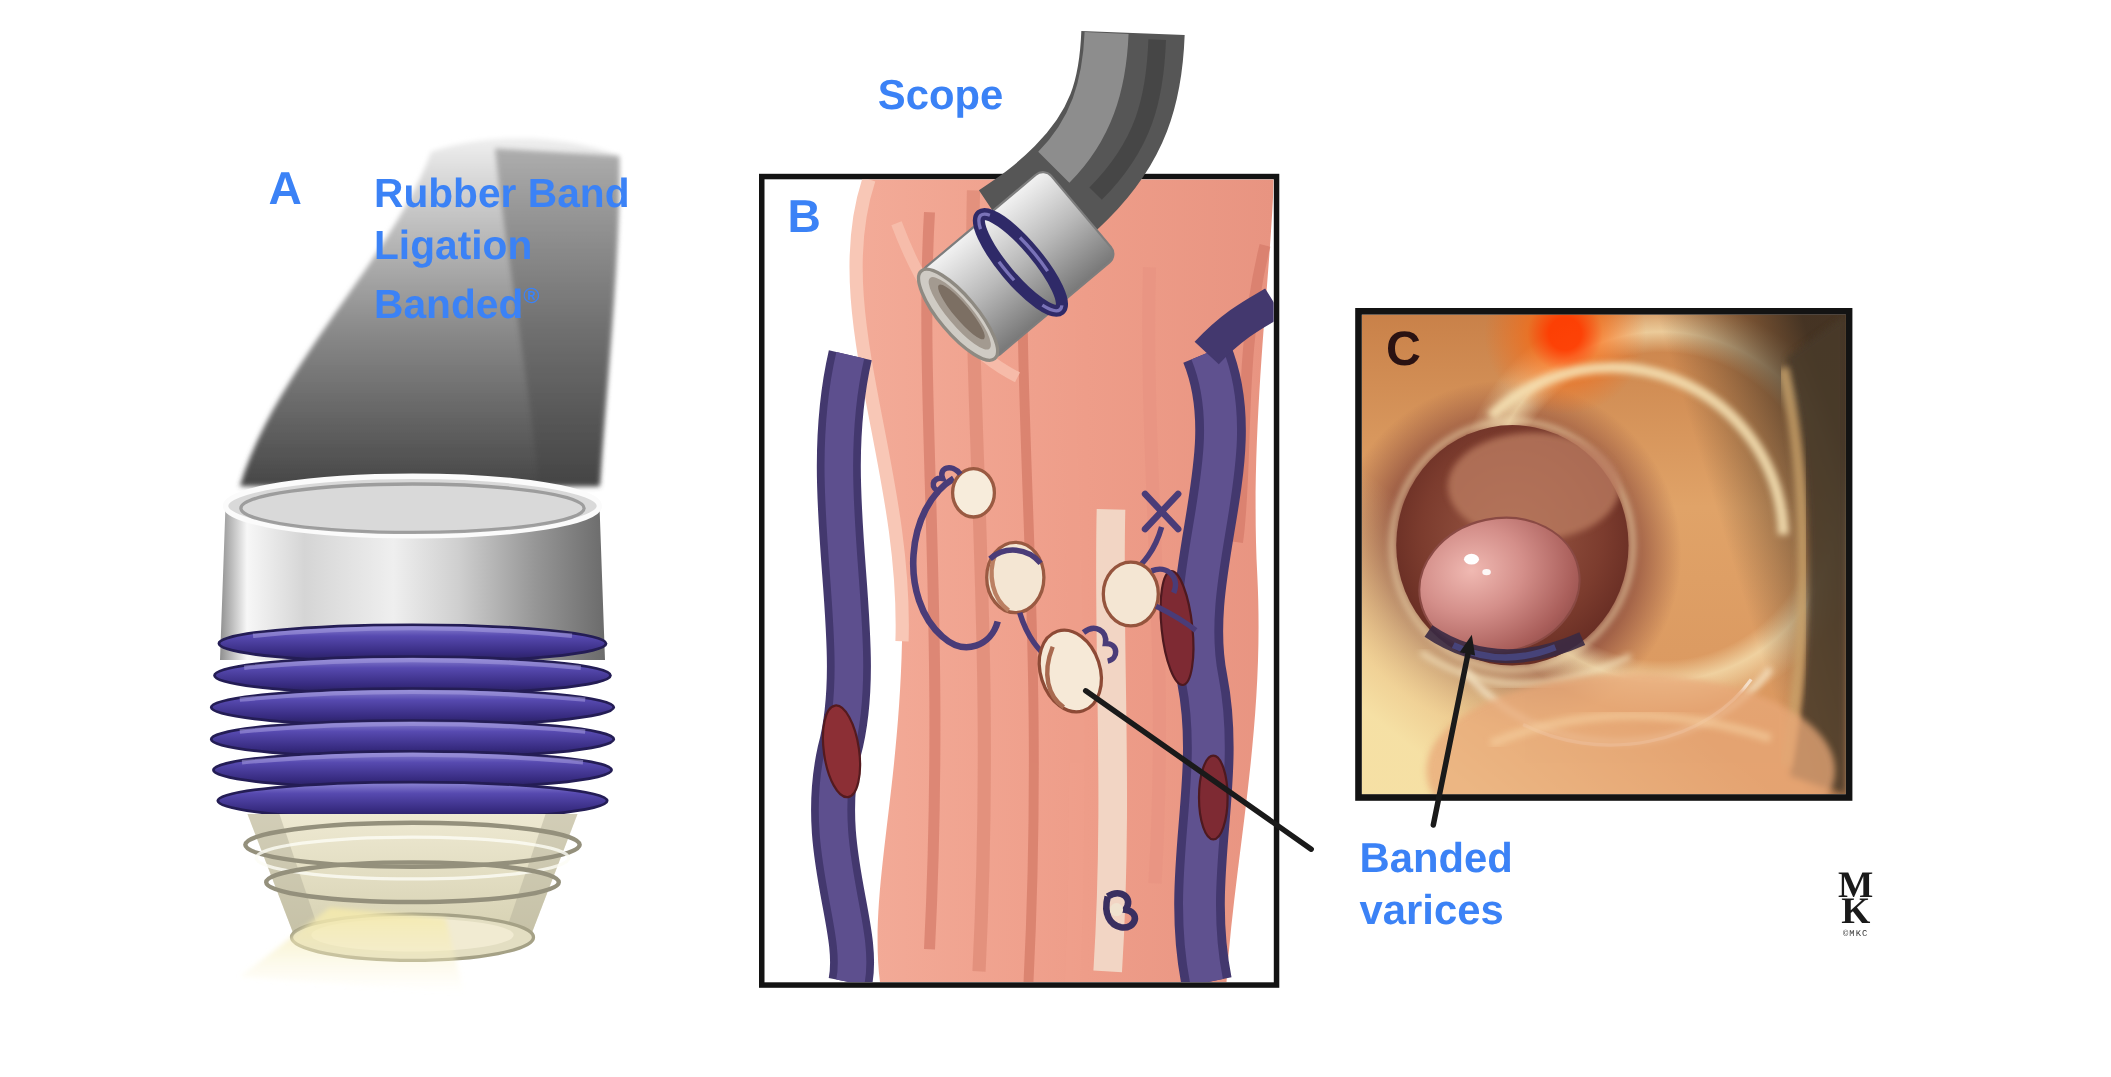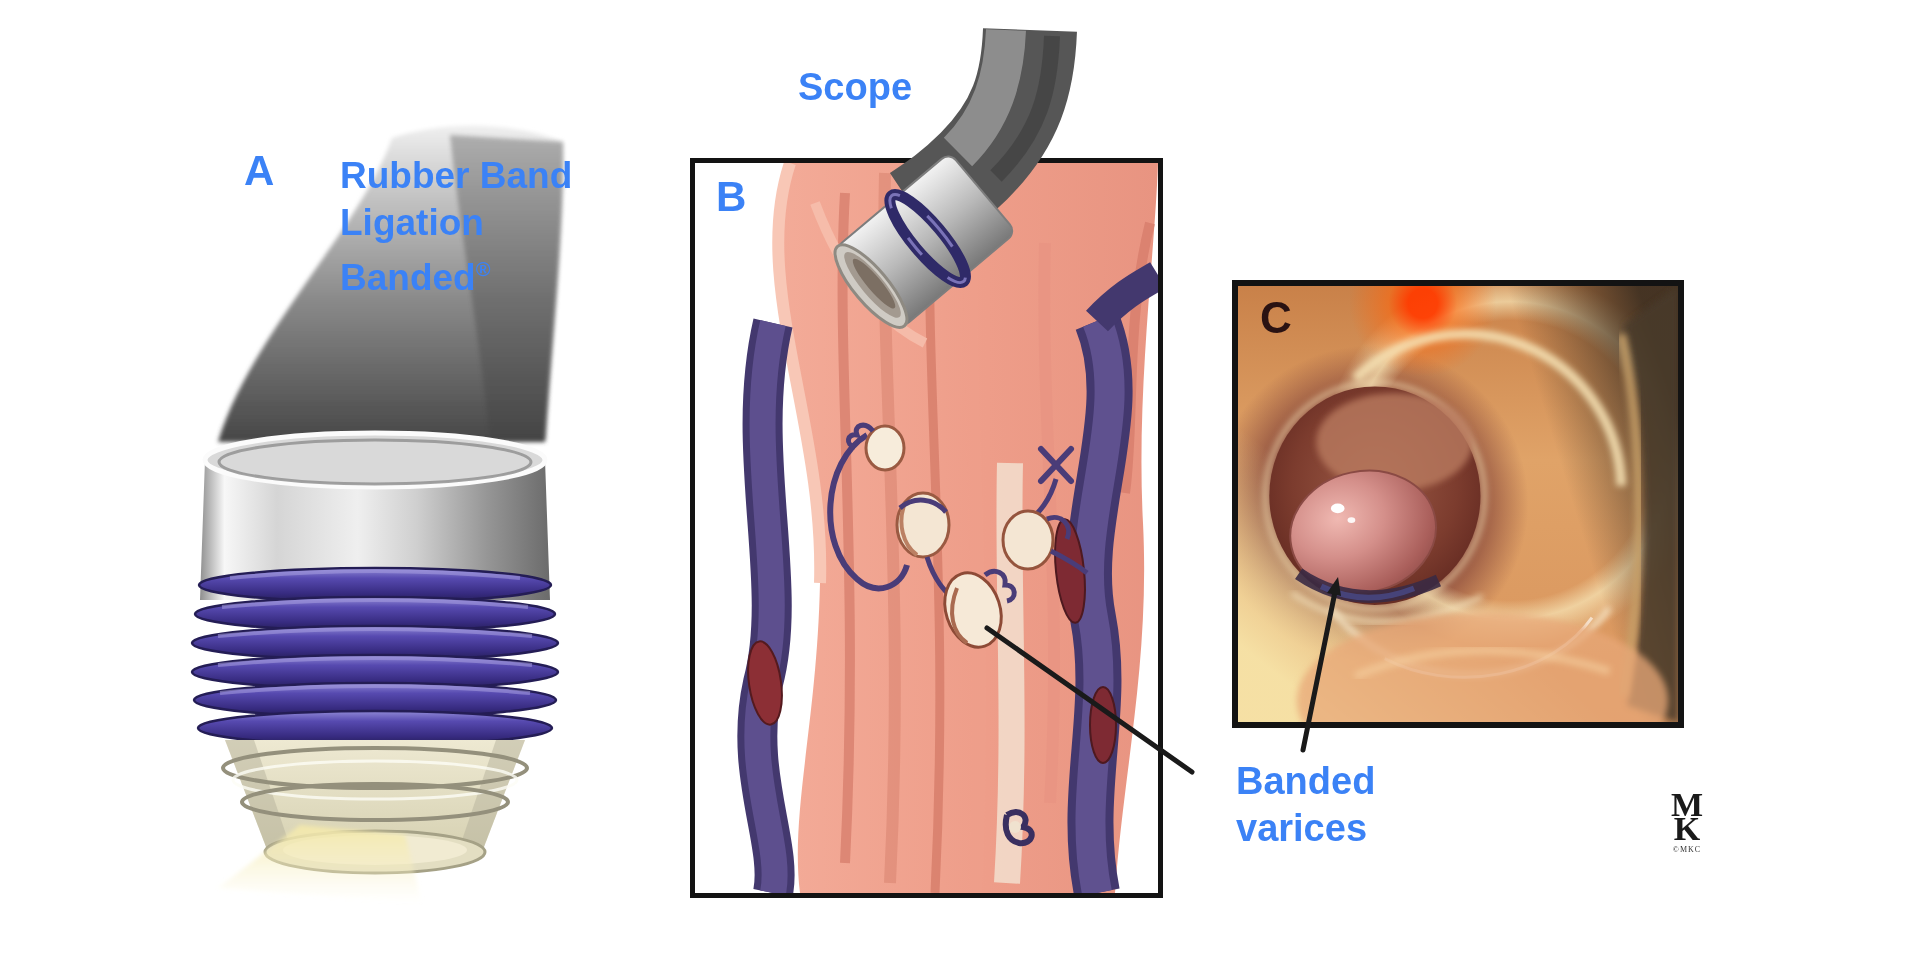--- a/index.html
+++ b/index.html
@@ -29,21 +29,21 @@
       radial-gradient(circle at 30% 50%, #6e332a 0 18%, #8a4a3c 27%, rgba(216,154,94,0) 42%),
       linear-gradient(180deg, #c98149 0%, #e0a368 40%, #d8935c 100%);
   }
   #c-letter{left:22px;top:10px;font-size:44px;color:#2a1212;}
   #callout{left:1236px;top:758px;font-size:38px;font-weight:700;line-height:47px;}
   #monogram{left:1642px;top:790px;width:90px;text-align:center;
     font-family:"Liberation Serif", serif;color:#1a1a1a;}
   #monogram .mg-letter{display:block;font-size:34px;font-weight:700;line-height:30px;}
   #monogram .mg-k{margin-top:-6px;}
   #monogram .mg-cap{display:block;font-size:8px;letter-spacing:1px;color:#333;margin-top:1px;
-    font-family:Liberation Serif, serif;}
+    font-family:Liberation Mono, monospace;}
   svg{display:block;}
   #overlay{left:0;top:0;pointer-events:none;}
 </style>
 </head>
 <body>
 
 <div id="stage">
 
   <svg class="abs" style="left:150px;top:80px;" width="470" height="840" viewBox="0 0 470 840">
     <defs>

